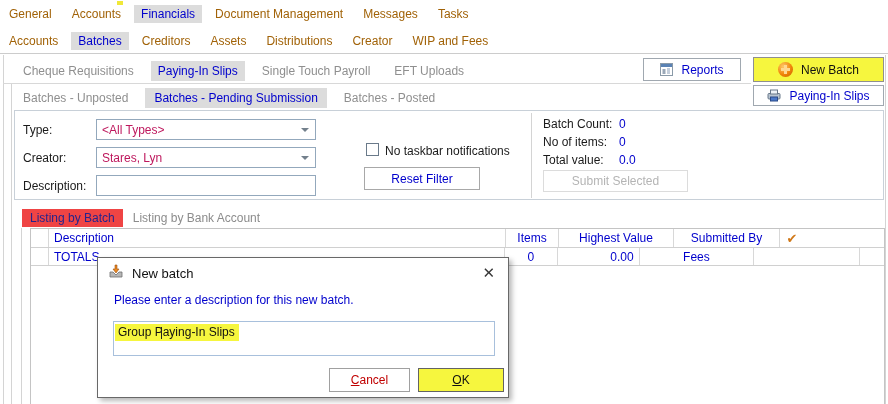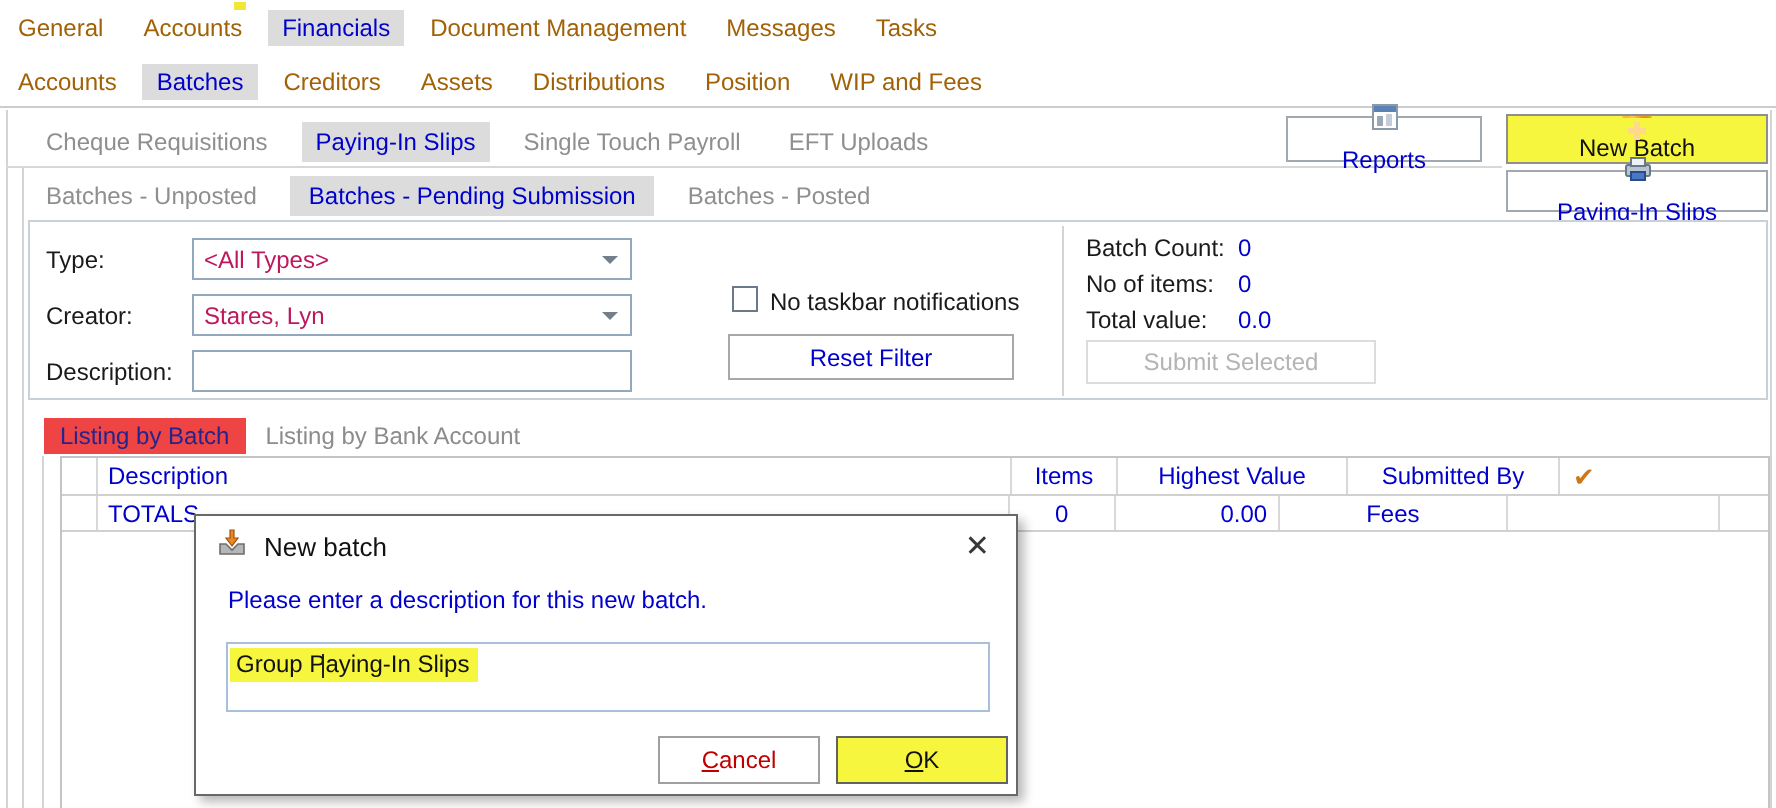--- a/index.html
+++ b/index.html
@@ -17,21 +17,21 @@
   .hline { position:absolute; background:#cccccc; height:1px; }
   .vline { position:absolute; background:#d4d4d4; width:1px; }
 
   
   .tabrow { position:absolute; display:flex; gap:10px; align-items:center; }
   .stab { padding:3px 7px; color:#8f8f8f; white-space:nowrap; }
   .stab.sel { background:#dcdcdc; color:#0000cc; }
 
   
   .btn { position:absolute; display:flex; align-items:center; justify-content:center;
-         gap:8px; background:#fff; border:1px solid #a0a8b0; cursor:default;flex-direction:column; }
+         gap:8px; background:#fff; border:1px solid #a0a8b0; cursor:default; }
   .btn .bluelbl { color:#0000cc; }
   #new-batch-btn { background:#f6f63e; border-color:#8f8f8f; color:#111; }
 
   
   #filter-panel { position:absolute; left:14px; top:110px; width:870px; height:90px;
                   border:1px solid #c8d0d8; background:#fff; }
   .flabel { position:absolute; color:#1a1a1a; }
   .fld { position:absolute; height:21px; border:1px solid #93a8bc; background:#fff;
          display:flex; align-items:center; padding:0 5px; color:#be185d; }
   .dd-arrow { position:absolute; right:6px; top:8px; width:0; height:0;
@@ -107,21 +107,21 @@
     <div class="mitem">Tasks</div>
   </div>
   <div class="mark" style="left:117px; top:1px; width:6px; height:4px;"></div>
 
   <div class="mrow" style="left:2px; top:32px;">
     <div class="mitem">Accounts</div>
     <div class="mitem sel">Batches</div>
     <div class="mitem">Creditors</div>
     <div class="mitem">Assets</div>
     <div class="mitem">Distributions</div>
-    <div class="mitem">Position</div>
+    <div class="mitem">Creator</div>
     <div class="mitem">WIP and Fees</div>
   </div>
 
   <div class="hline" style="left:0; top:53px; width:888px;"></div>
 
   <div class="vline" style="left:3px; top:55px; height:349px;"></div>
   <div class="vline" style="left:11px; top:84px; height:320px;"></div>
   <div class="vline" style="left:21px; top:228px; height:176px;"></div>
   <div class="vline" style="left:885px; top:55px; height:349px;"></div>
   <div class="hline" style="left:3px; top:83px; width:748px; background:#d8d8d8;"></div>
@@ -181,21 +181,21 @@
     </div>
 
     <div class="flabel" style="left:8px; top:68px;">Description:</div>
     <div class="fld" style="left:81px; top:64px; width:220px;">
       <span></span>
     </div>
 
     <div class="checkbox" style="left:351px; top:32px;"></div>
     <div class="flabel" style="left:370px; top:33px;">No taskbar notifications</div>
 
-    <div class="reset-btn" style="left:349px; top:56px; width:143px; height:23px;">
+    <div class="reset-btn" style="left:349px; top:56px; width:116px; height:23px;">
       <span>Reset Filter</span>
     </div>
 
     <div class="vline" style="left:516px; top:2px; height:85px;"></div>
 
     <div class="stat-row" style="left:528px; top:6px;">
       <span class="stat-label">Batch Count:</span>
       <span class="stat-value">0</span>
     </div>
     <div class="stat-row" style="left:528px; top:24px;">

